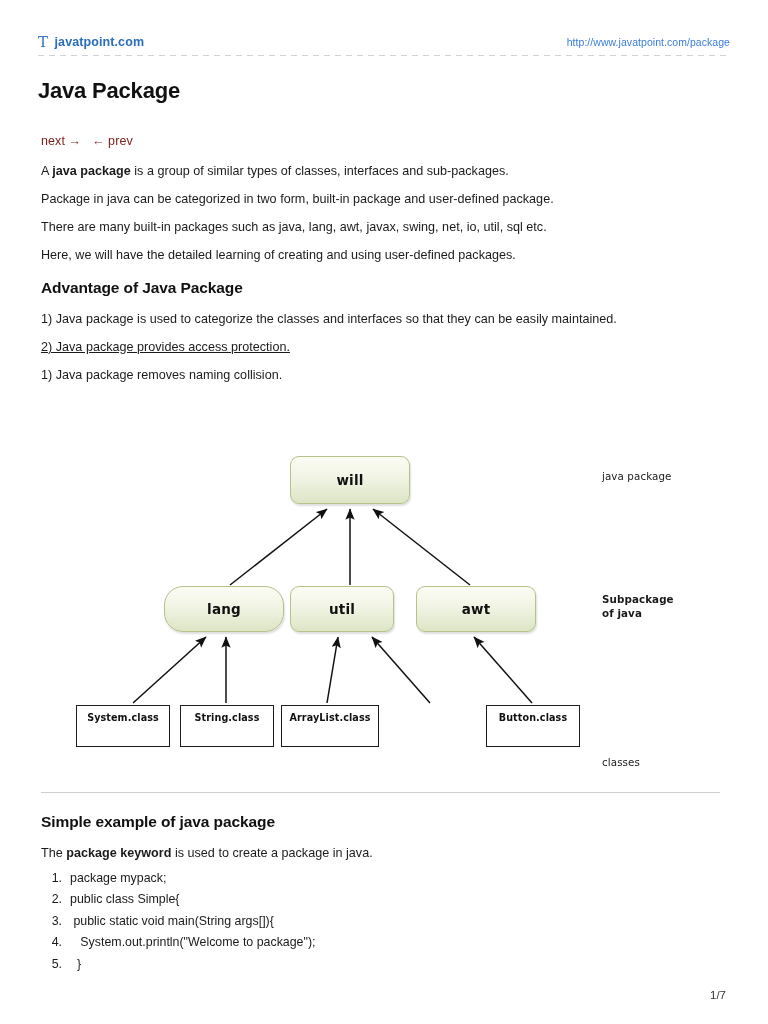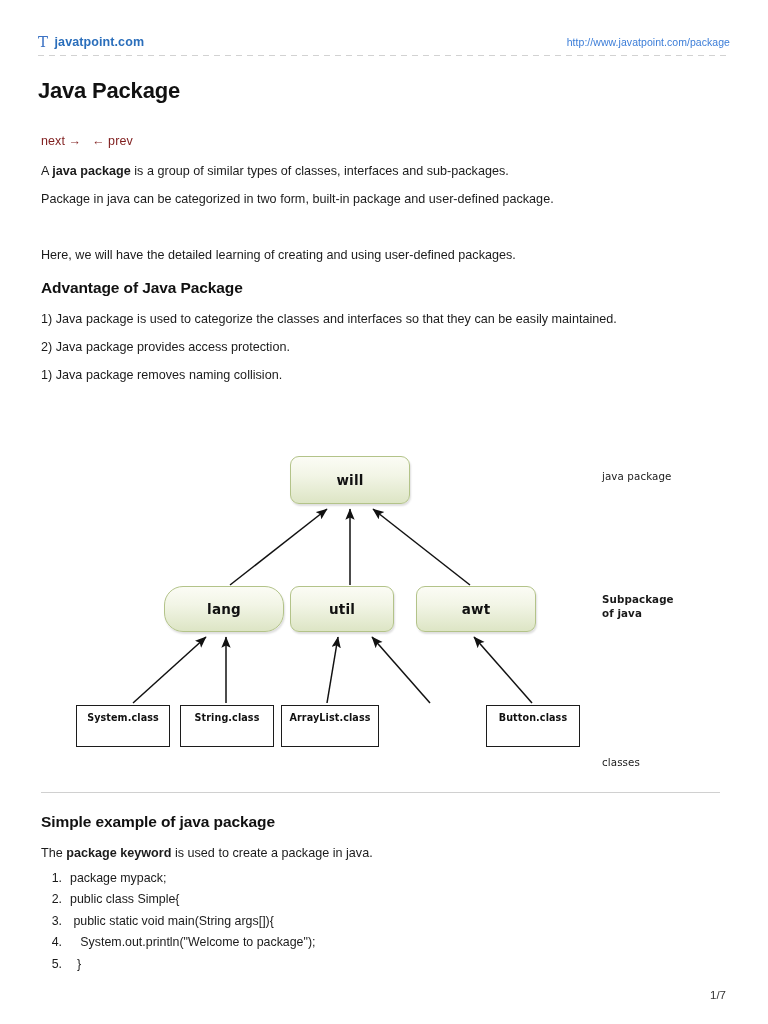--- a/index.html
+++ b/index.html
@@ -92,21 +92,21 @@
     left: 41px;
     font-size: 15.5px;
     font-weight: bold;
     color: #111111;
     letter-spacing: -0.1px;
   }
   .h2-adv { top: 279px; }
   .h2-ex  { top: 813px; }
 
   .a1 { top: 312px; }
-  .a2 { top: 340px; }
+  .a2 { top: 340px; text-decoration: underline; }
   .a3 { top: 368px; }
   .p-example { top: 846px; }
 
   
   .diagram {
     position: absolute;
     left: 0; top: 430px;
     width: 768px;
     height: 340px;
   }
@@ -220,20 +220,21 @@
   <div class="navlinks">
     <a href="#">next →</a>
     <span class="sep">&nbsp;</span>
     <a href="#">← prev</a>
   </div>
 
   <div class="para p1">
     <span>A </span><b>java package</b><span> is a group of similar types of classes, interfaces and sub-packages.</span>
   </div>
   <div class="para p2">Package in java can be categorized in two form, built-in package and user-defined package.</div>
+  <div class="para p3">There are many built-in packages such as java, lang, awt, javax, swing, net, io, util, sql etc.</div>
   <div class="para p4">Here, we will have the detailed learning of creating and using user-defined packages.</div>
 
   <div class="h2 h2-adv">Advantage of Java Package</div>
   <div class="para a1">1) Java package is used to categorize the classes and interfaces so that they can be easily maintained.</div>
   <div class="para a2">2) Java package provides access protection.</div>
   <div class="para a3">1) Java package removes naming collision.</div>
 
   <div class="diagram">
     <svg width="768" height="340">
       <defs>

